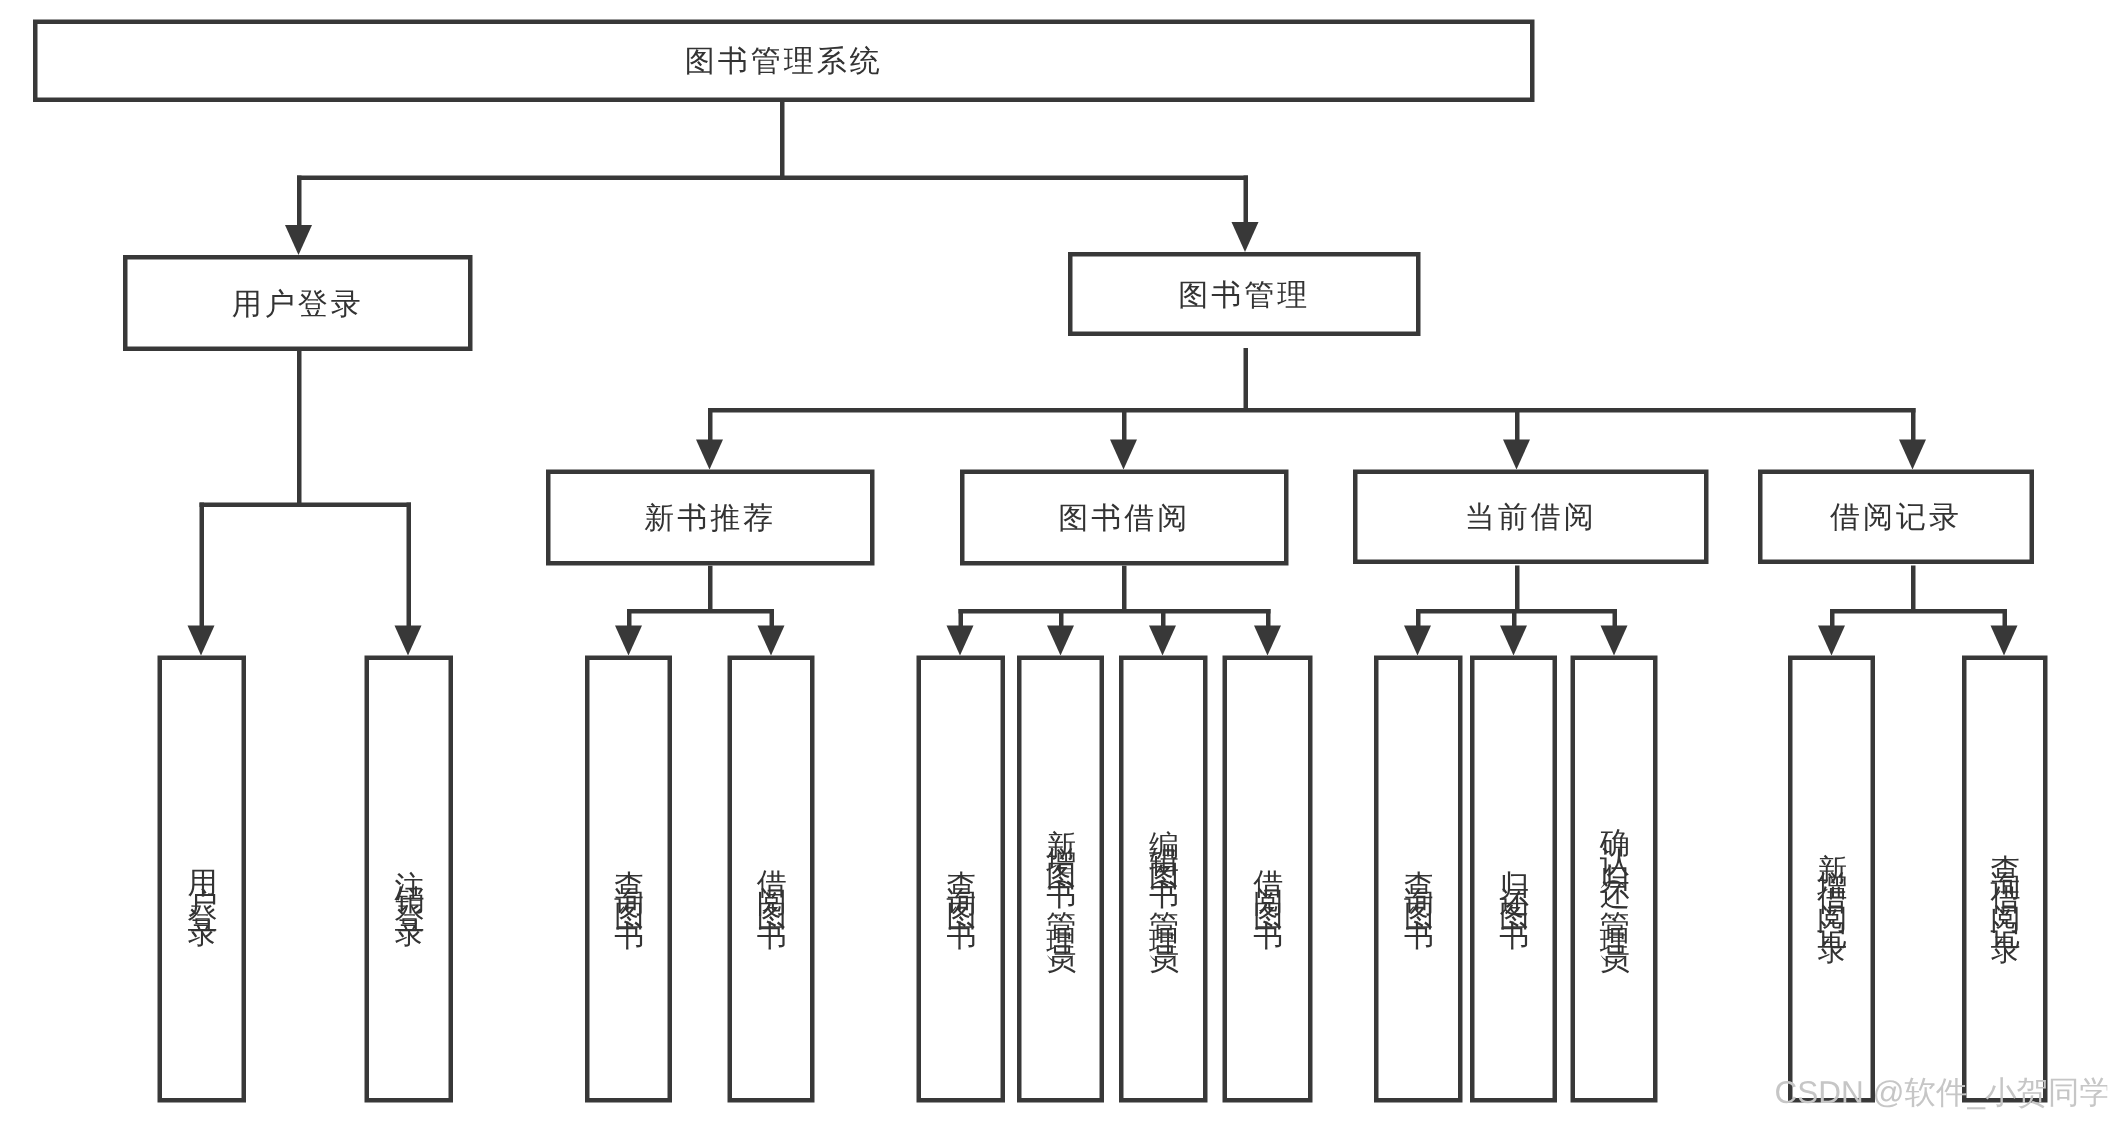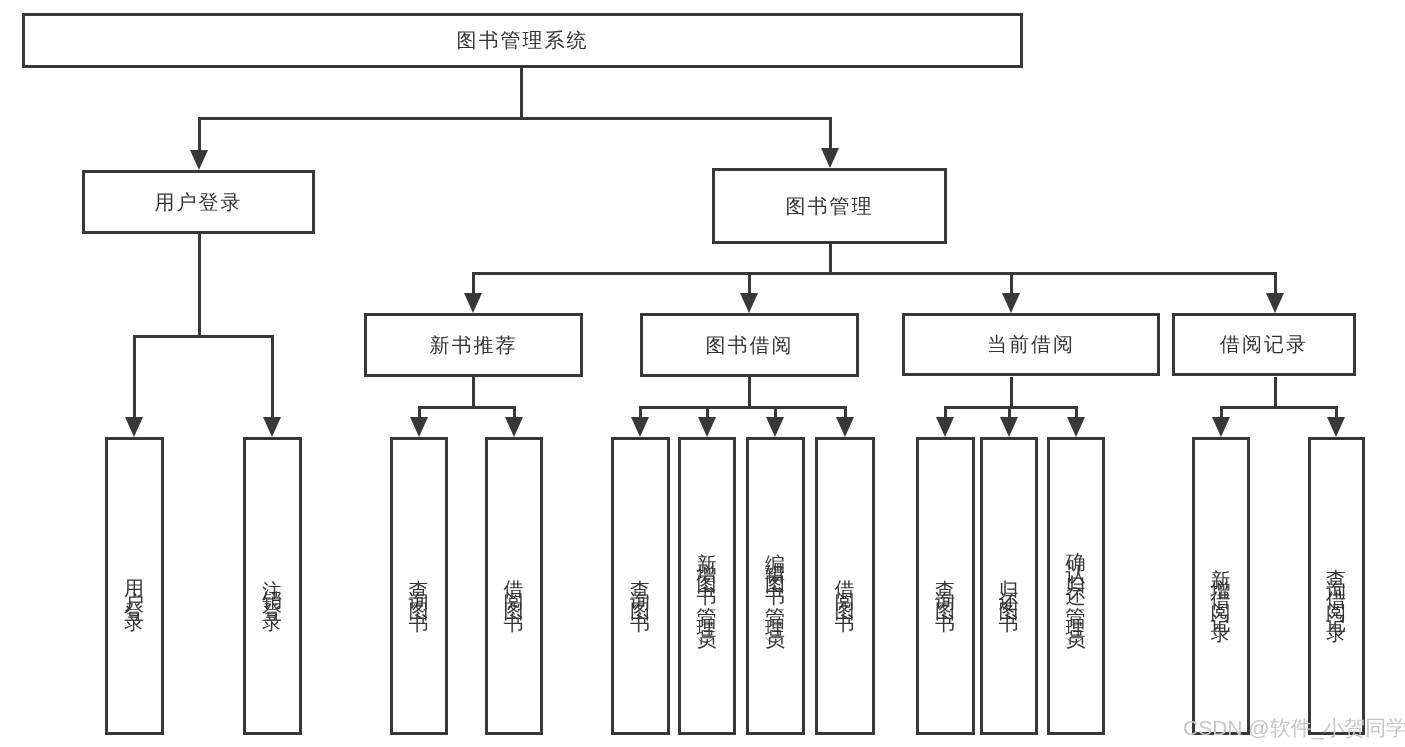--- a/index.html
+++ b/index.html
@@ -50,21 +50,21 @@
   <div class="vline" style="left:520px;top:68px;height:50px"></div>
   <div class="hline" style="left:198px;top:117px;width:634px"></div>
   <div class="vline" style="left:198px;top:117px;height:35px"></div>
   <div class="arrow" style="left:190px;top:150px"></div>
   <div class="vline" style="left:829px;top:117px;height:33px"></div>
   <div class="arrow" style="left:821px;top:148px"></div>
 
   <div class="box h" style="left:82px;top:170px;width:233px;height:64px">
     <span>用户登录</span>
   </div>
-  <div class="box h" style="left:712px;top:168px;width:235px;height:76px">
+  <div class="box h" style="left:712px;top:168px;width:235px;height:56px">
     <span>图书管理</span>
   </div>
 
   <div class="vline" style="left:198px;top:234px;height:103px"></div>
   <div class="hline" style="left:133px;top:335px;width:141px"></div>
   <div class="vline" style="left:133px;top:335px;height:84px"></div>
   <div class="arrow" style="left:125px;top:417px"></div>
   <div class="vline" style="left:271px;top:335px;height:84px"></div>
   <div class="arrow" style="left:263px;top:417px"></div>
 
@@ -78,21 +78,21 @@
   <div class="arrow" style="left:1002px;top:293px"></div>
   <div class="vline" style="left:1274px;top:272px;height:23px"></div>
   <div class="arrow" style="left:1266px;top:293px"></div>
 
   <div class="box h" style="left:364px;top:313px;width:219px;height:64px">
     <span>新书推荐</span>
   </div>
   <div class="box h" style="left:640px;top:313px;width:219px;height:64px">
     <span>图书借阅</span>
   </div>
-  <div class="box h" style="left:902px;top:313px;width:258px;height:63px">
+  <div class="box h" style="left:902px;top:313px;width:237px;height:63px">
     <span>当前借阅</span>
   </div>
   <div class="box h" style="left:1172px;top:313px;width:184px;height:63px">
     <span>借阅记录</span>
   </div>
 
   <div class="vline" style="left:472px;top:377px;height:31px"></div>
   <div class="hline" style="left:418px;top:406px;width:98px"></div>
   <div class="vline" style="left:418px;top:406px;height:13px"></div>
   <div class="arrow" style="left:410px;top:417px"></div>

